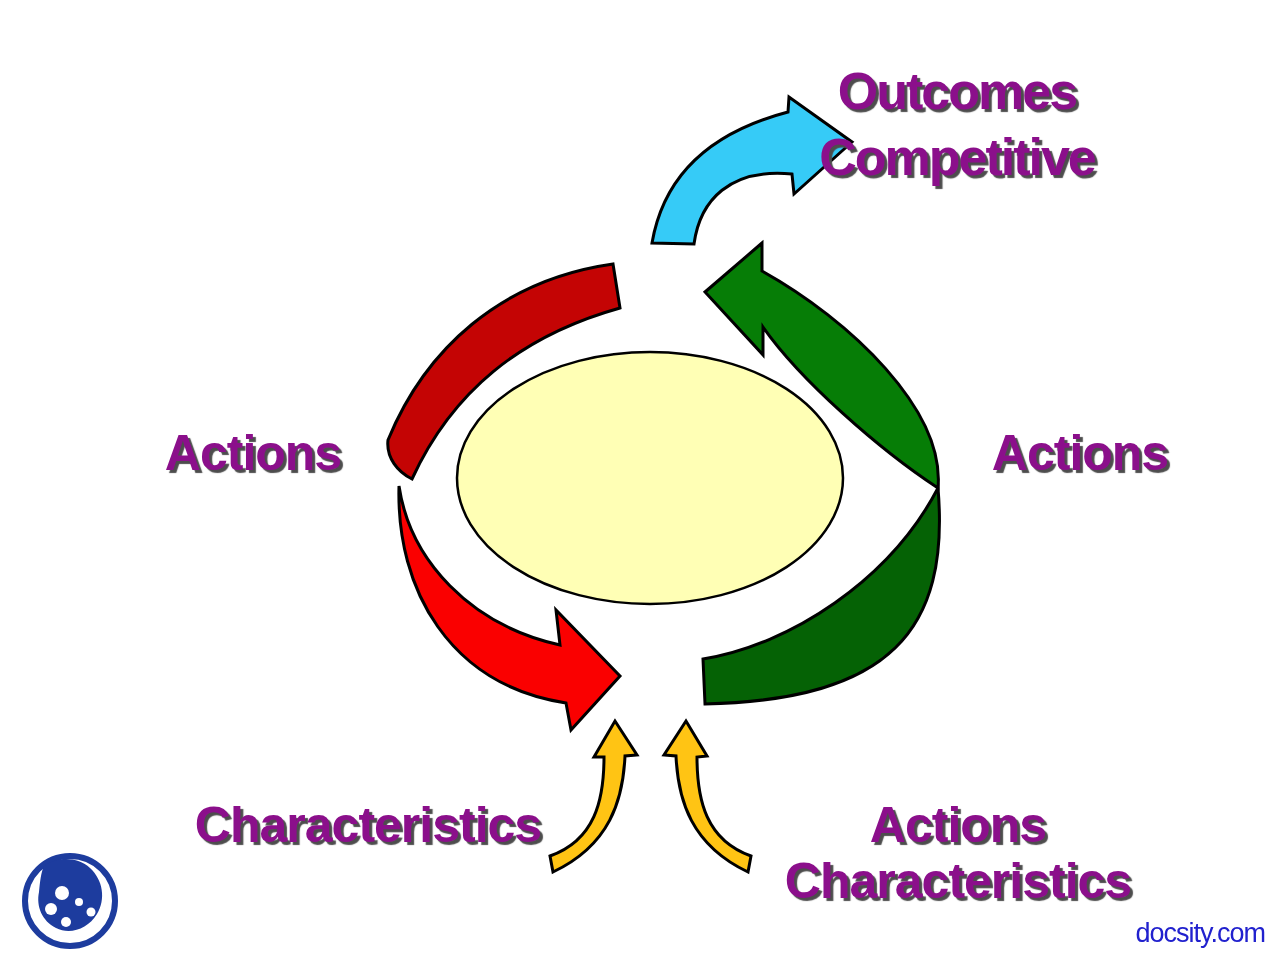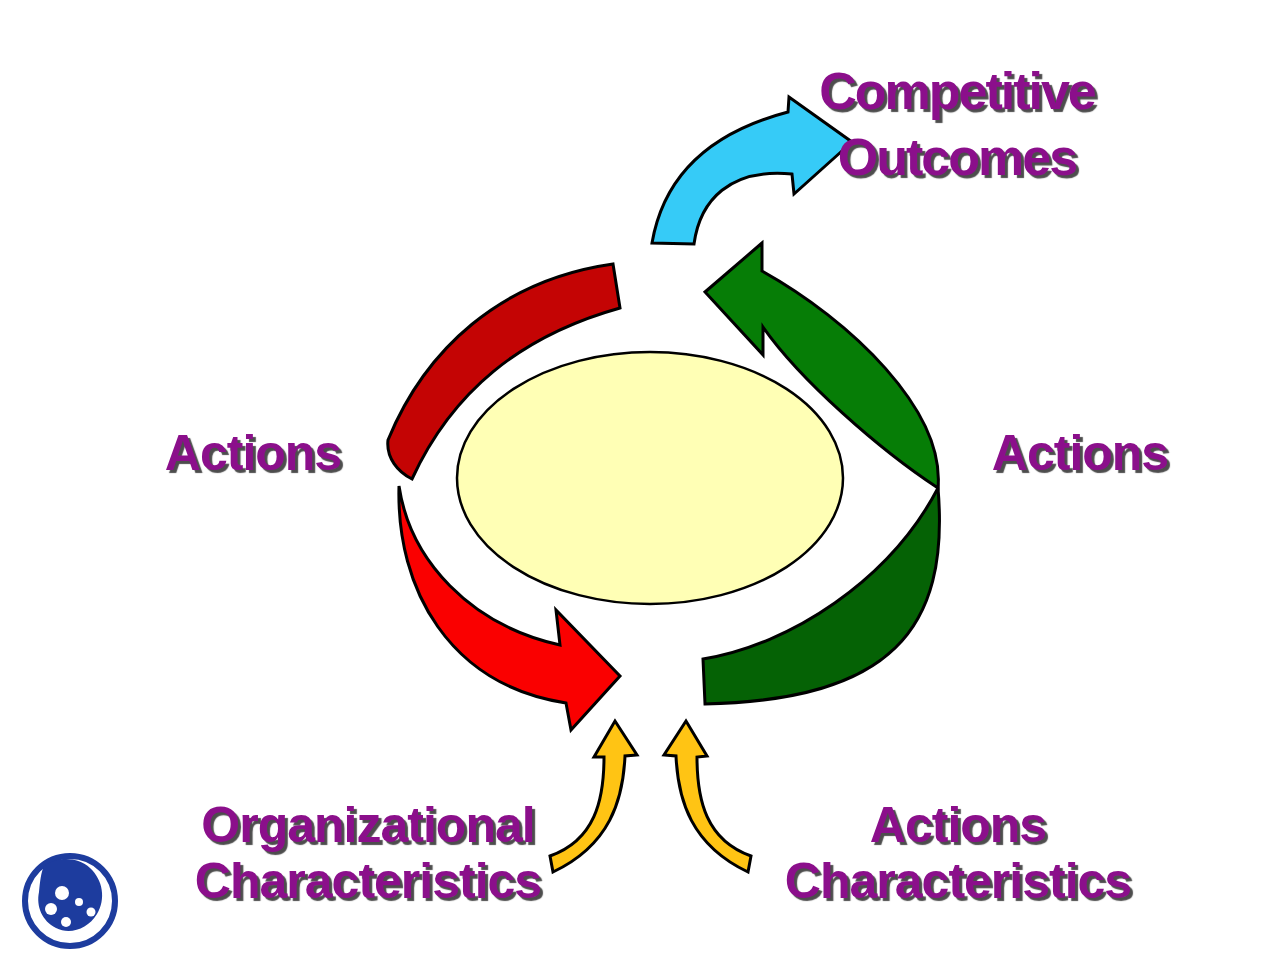--- a/index.html
+++ b/index.html
@@ -75,37 +75,39 @@
                C 88,929 70,935 56,928 C 42,921 36,906 39,892 C 40,882 41,872 44,866 Z"></path>
       <circle class="logo-hole" cx="62" cy="893" r="7"></circle>
       <circle class="logo-hole" cx="79" cy="902" r="4"></circle>
       <circle class="logo-hole" cx="91" cy="912" r="4.5"></circle>
       <circle class="logo-hole" cx="66" cy="922" r="5"></circle>
       <circle class="logo-hole" cx="51" cy="909" r="6"></circle>
     </g>
   </svg>
 
   <div class="label title-label">
+    <span class="line">Outcomes</span>
     <span class="line">Competitive</span>
-    <span class="line">Outcomes</span>
   </div>
 
   <div class="label firm-a-label">
     <span class="line">Actions</span>
   </div>
 
   <div class="label firm-b-label">
     <span class="line">Actions</span>
   </div>
 
 
   <div class="label org-label">
-    <span class="line">Organizational</span>
     <span class="line">Characteristics</span>
   </div>
 
   <div class="label industry-label">
     <span class="line">Actions</span>
     <span class="line">Characteristics</span>
   </div>
 
+  <div class="label docsity-label">
+    <span class="line">docsity.com</span>
+  </div>
 
 </div>
 
 </body></html>

